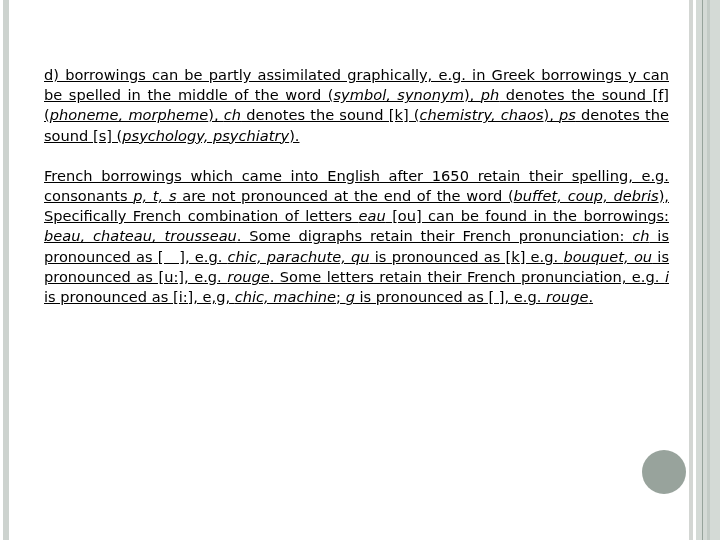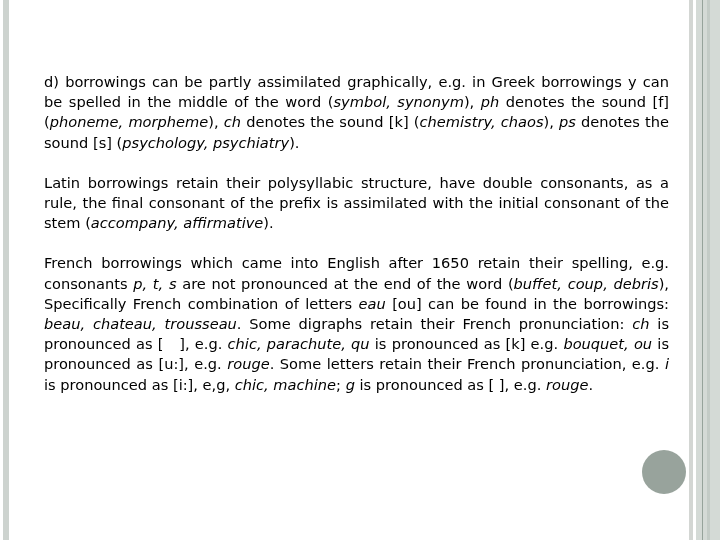--- a/index.html
+++ b/index.html
@@ -3,35 +3,34 @@
 <meta charset="utf-8">
 <style>
   html, body { margin:0; padding:0; }
   body { width:720px; height:540px; background:#ffffff; position:relative; overflow:hidden;
          font-family:"DejaVu Sans", sans-serif; color:#000; }
   .stripe-left { position:absolute; left:3px; top:0; width:6px; height:540px; background:#cdd3cf; }
   .stripe-r1 { position:absolute; left:689px; top:0; width:4px; height:540px; background:#d3d6d3; }
   .stripe-r2 { position:absolute; left:696px; top:0; width:24px; height:540px; background:#d4dad6; }
   .stripe-r3 { position:absolute; left:702px; top:0; width:1px; height:540px; background:#96a39b; }
   .stripe-r4 { position:absolute; left:707px; top:0; width:3px; height:540px; background:#c3cbc6; }
-  .content { position:absolute; left:44px; top:72px; width:625px; font-size:14.6px; line-height:20.2px; }
+  .content { position:absolute; left:44px; top:65px; width:625px; font-size:14.6px; line-height:20.2px;text-decoration:underline; }
   .para { text-align:justify; margin:0; }
   .para + .para { margin-top:20px; }
   .para i { font-style:italic; }
   .circle { position:absolute; left:642px; top:450px; width:44px; height:44px; border-radius:50%;
             background:#929e97; opacity:0.95; }
 </style>
 </head>
 <body>
 
 <div class="stripe-left"></div>
 <div class="stripe-r1"></div>
 <div class="stripe-r2"></div>
 <div class="stripe-r3"></div>
 <div class="stripe-r4"></div>
 
 <div class="content">
   <p class="para"><span>d) borrowings can be partly assimilated graphically, e.g. in Greek borrowings y can be spelled in the middle of the word (</span><i>symbol, synonym</i><span>), </span><i>ph</i><span> denotes the sound [f] (</span><i>phoneme, morpheme</i><span>), </span><i>ch</i><span> denotes the sound [k] (</span><i>chemistry, chaos</i><span>), </span><i>ps</i><span> denotes the sound [s] (</span><i>psychology, psychiatry</i><span>).</span></p>
-  <p class="para"><span>Latin borrowings retain their polysyllabic structure, have double consonants, as a rule, the final consonant of the prefix is assimilated with the initial consonant of the stem (</span><i>accompany, affirmative</i><span>).</span></p>
   <p class="para"><span>French borrowings which came into English after 1650 retain their spelling, e.g. consonants </span><i>p, t, s</i><span> are not pronounced at the end of the word (</span><i>buffet, coup, debris</i><span>), Specifically French combination of letters </span><i>eau</i><span> [ou] can be found in the borrowings: </span><i>beau, chateau, trousseau</i><span>.  Some digraphs retain their French pronunciation: </span><i>ch</i><span> is pronounced as [&nbsp;&nbsp; ], e.g. </span><i>chic, parachute, qu</i><span> is pronounced as [k] e.g. </span><i>bouquet, ou</i><span> is pronounced as [u:], e.g. </span><i>rouge</i><span>.  Some letters retain their French pronunciation, e.g. </span><i>i</i><span> is pronounced as [i:], e,g, </span><i>chic, machine</i><span>; </span><i>g</i><span> is pronounced as [ ], e.g. </span><i>rouge</i><span>.</span></p>
 </div>
 
 <div class="circle"></div>
 
 </body></html>

